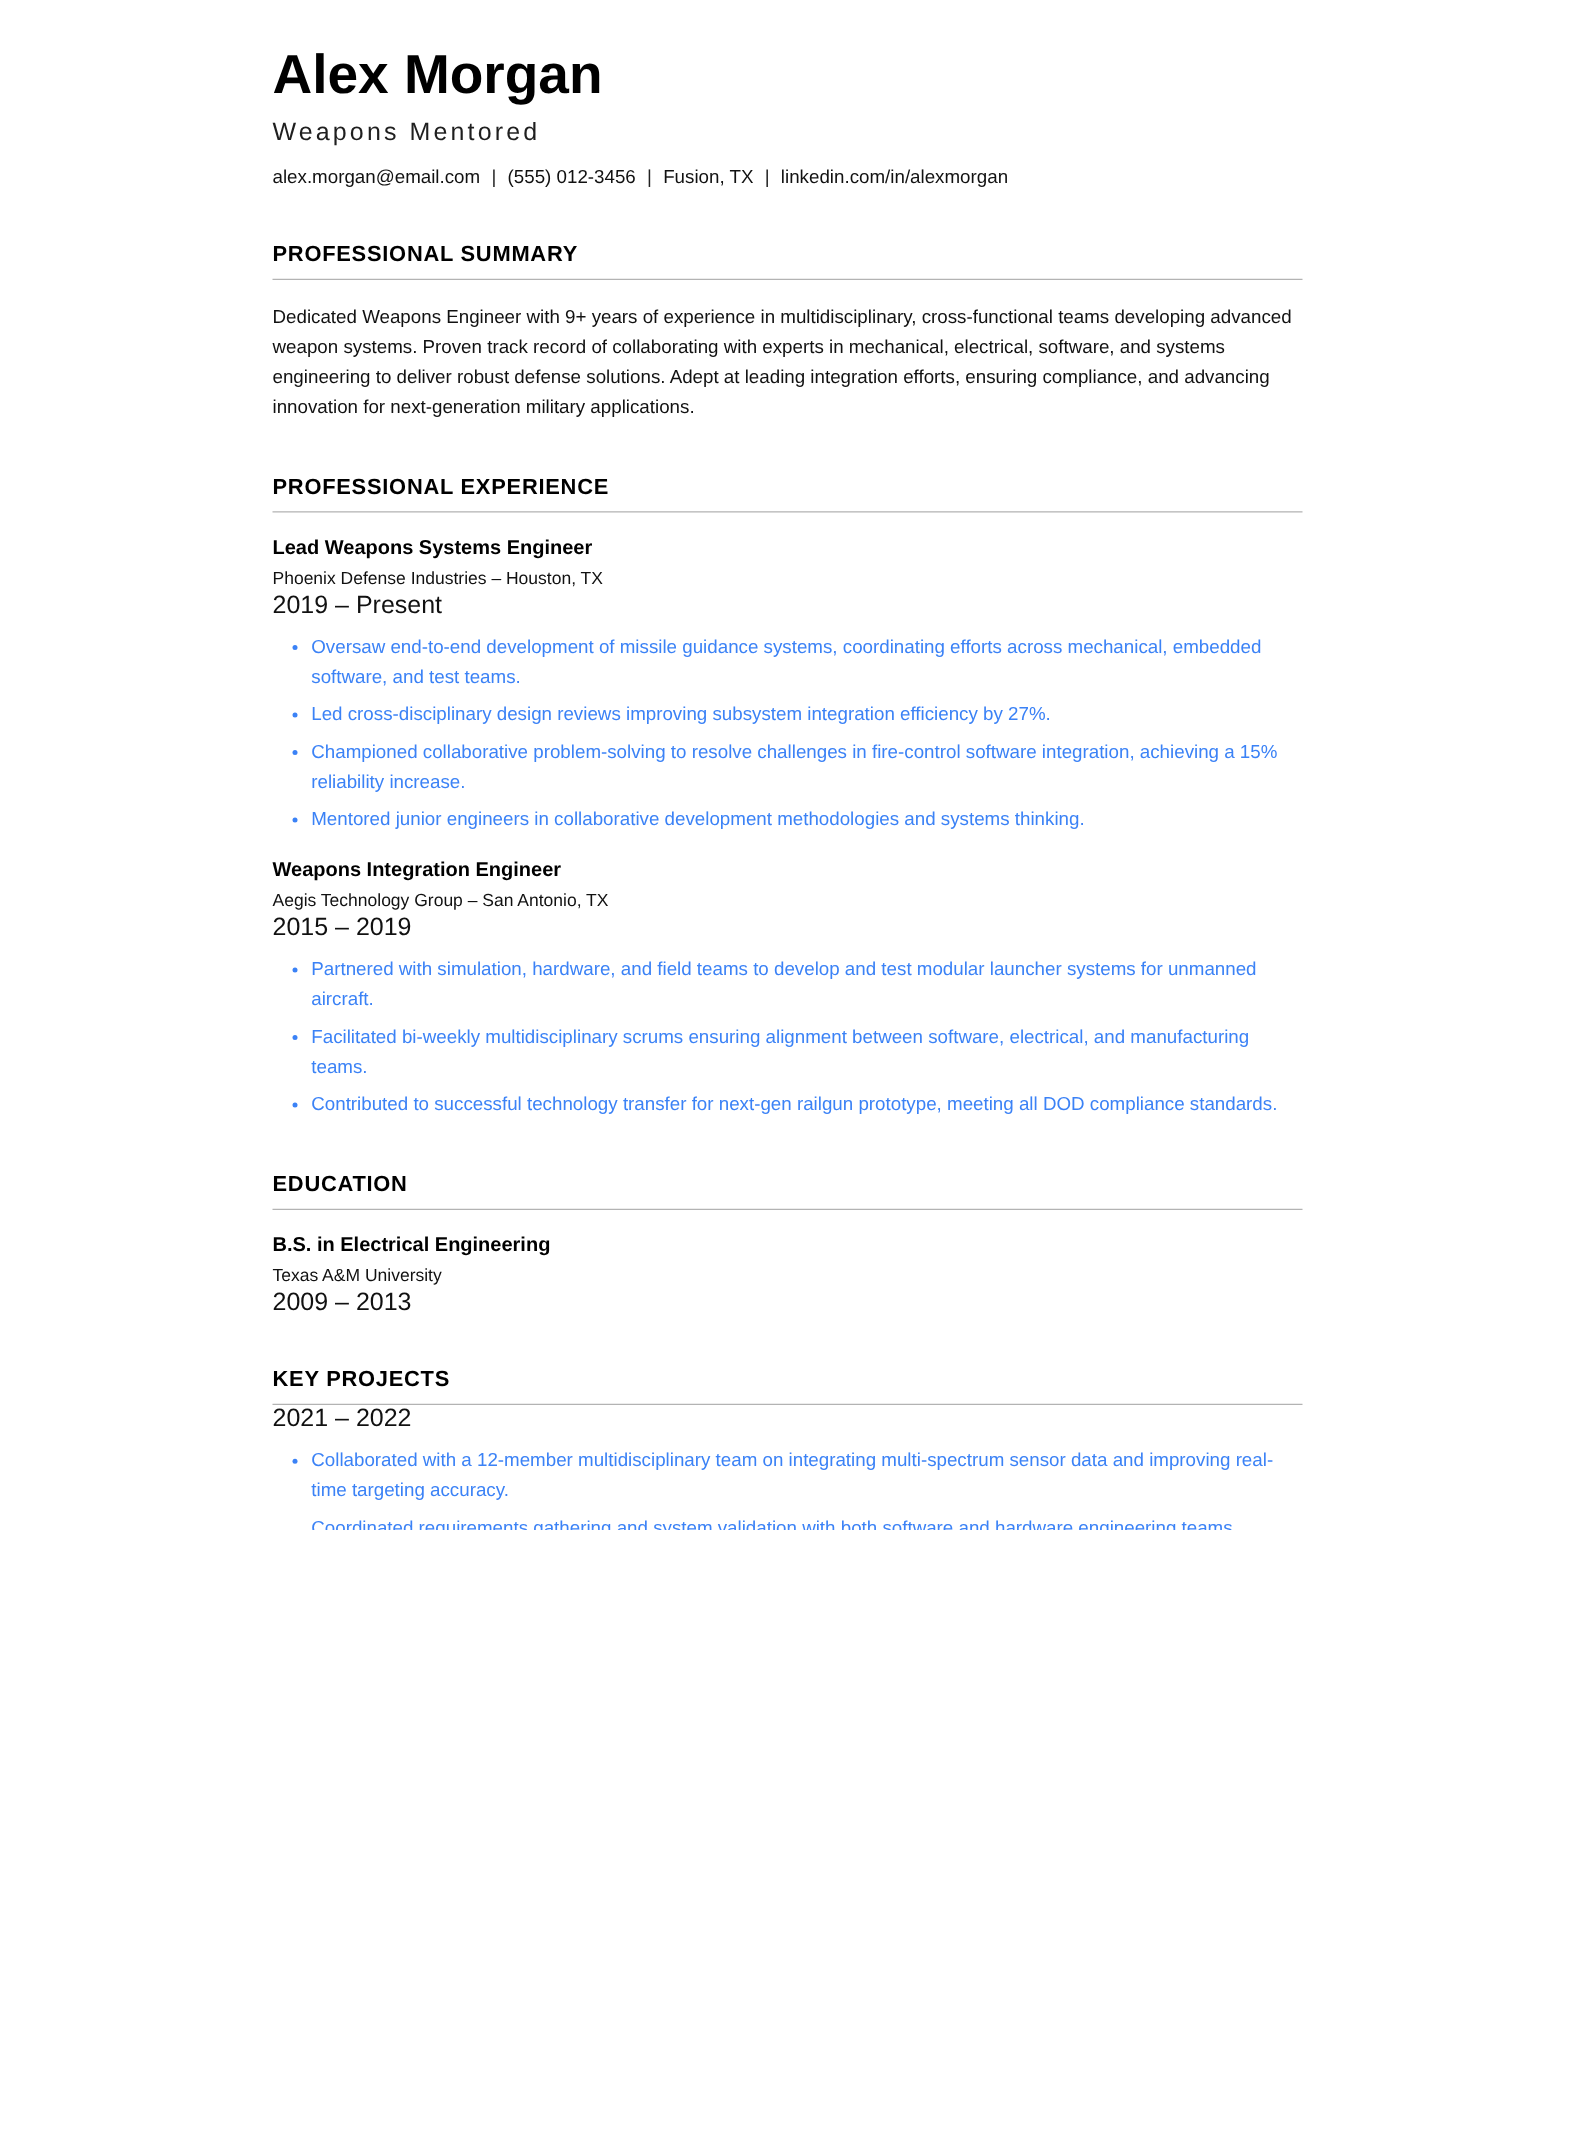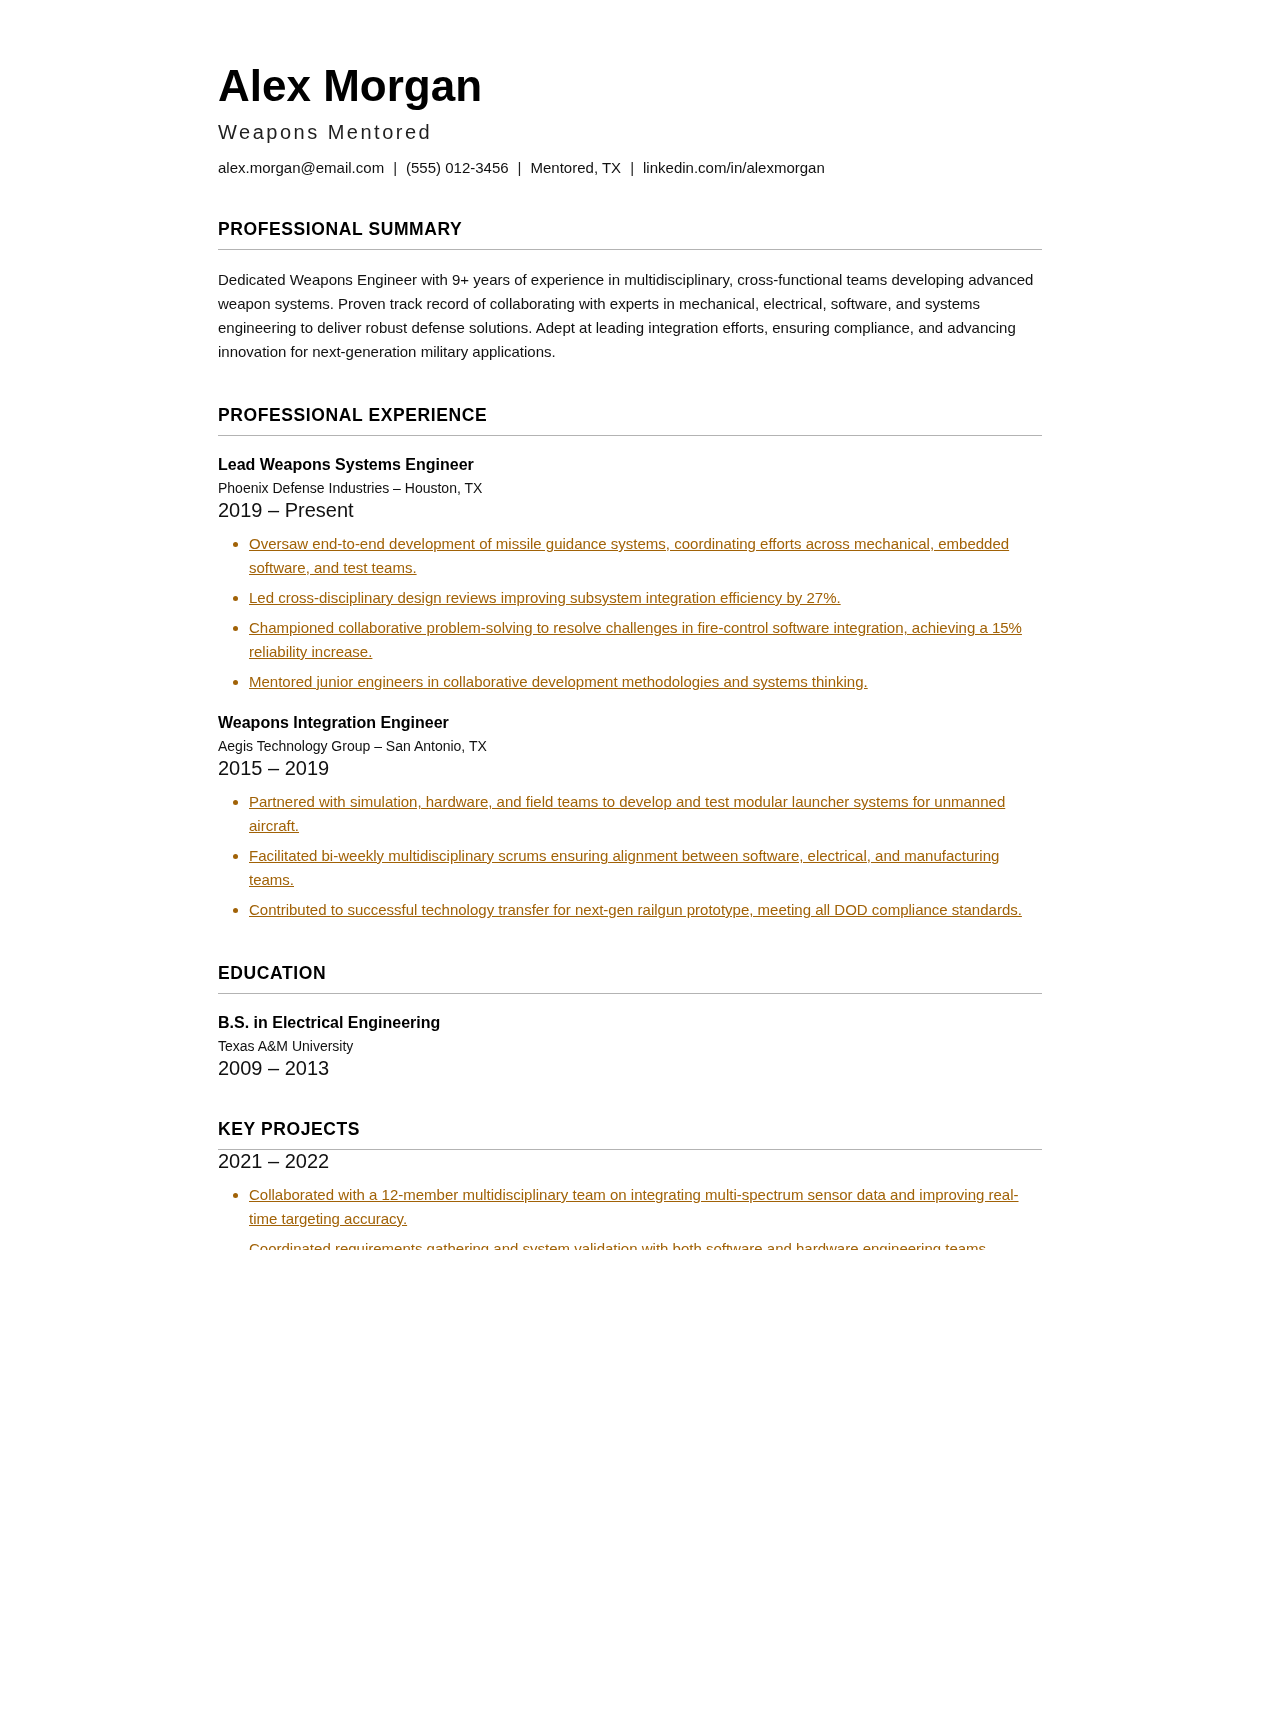--- a/index.html
+++ b/index.html
@@ -10,21 +10,21 @@
   body {
     width: 1263px;
     height: 1724px;
     font-family: "Liberation Sans", sans-serif;
     color: #111111;
     overflow: hidden;
   }
   .page {
     width: 824px;
     margin-left: 218px;
-    padding-top: 68px;
+    padding-top: 42px;
   }
   .name {
     margin: 0;
     font-size: 44px;
     line-height: 36px;
     font-weight: 700;
     color: #000000;
     letter-spacing: 0px;
   }
   .job-title-sub {
@@ -82,42 +82,41 @@
   }
   ul.bullet-list {
     margin: 12px 0 0 0;
     padding-left: 31px;
     list-style-type: disc;
   }
   ul.bullet-list li {
     font-size: 15px;
     line-height: 24px;
     margin-bottom: 6px;
-    color: #a16207;
-    text-decoration: underline;
+    color: #3b82f6;
   }
   .edu-item + .edu-item {
     margin-top: 24px;
   }
   li.clipped-line {
     height: 13px;
     overflow: hidden;
     margin-bottom: 0;
   }
 </style>
 </head>
 <body>
 
 <div class="page">
 
   <header>
     <h1 class="name">Alex Morgan</h1>
     <div class="job-title-sub">Weapons Mentored</div>
     <div class="contact-line">
-      <span>alex.morgan@email.com</span><span class="contact-sep">|</span><span>(555) 012-3456</span><span class="contact-sep">|</span><span>Mentored, TX</span><span class="contact-sep">|</span><span>linkedin.com/in/alexmorgan</span>
+      <span>alex.morgan@email.com</span><span class="contact-sep">|</span><span>(555) 012-3456</span><span class="contact-sep">|</span><span>Fusion, TX</span><span class="contact-sep">|</span><span>linkedin.com/in/alexmorgan</span>
     </div>
   </header>
 
   <section>
     <h2 class="section-heading">PROFESSIONAL SUMMARY</h2>
     <p class="summary-text">Dedicated Weapons Engineer with 9+ years of experience in multidisciplinary, cross-functional teams developing advanced weapon systems. Proven track record of collaborating with experts in mechanical, electrical, software, and systems engineering to deliver robust defense solutions. Adept at leading integration efforts, ensuring compliance, and advancing innovation for next-generation military applications.</p>
   </section>
 
   <section>
     <h2 class="section-heading">PROFESSIONAL EXPERIENCE</h2>

